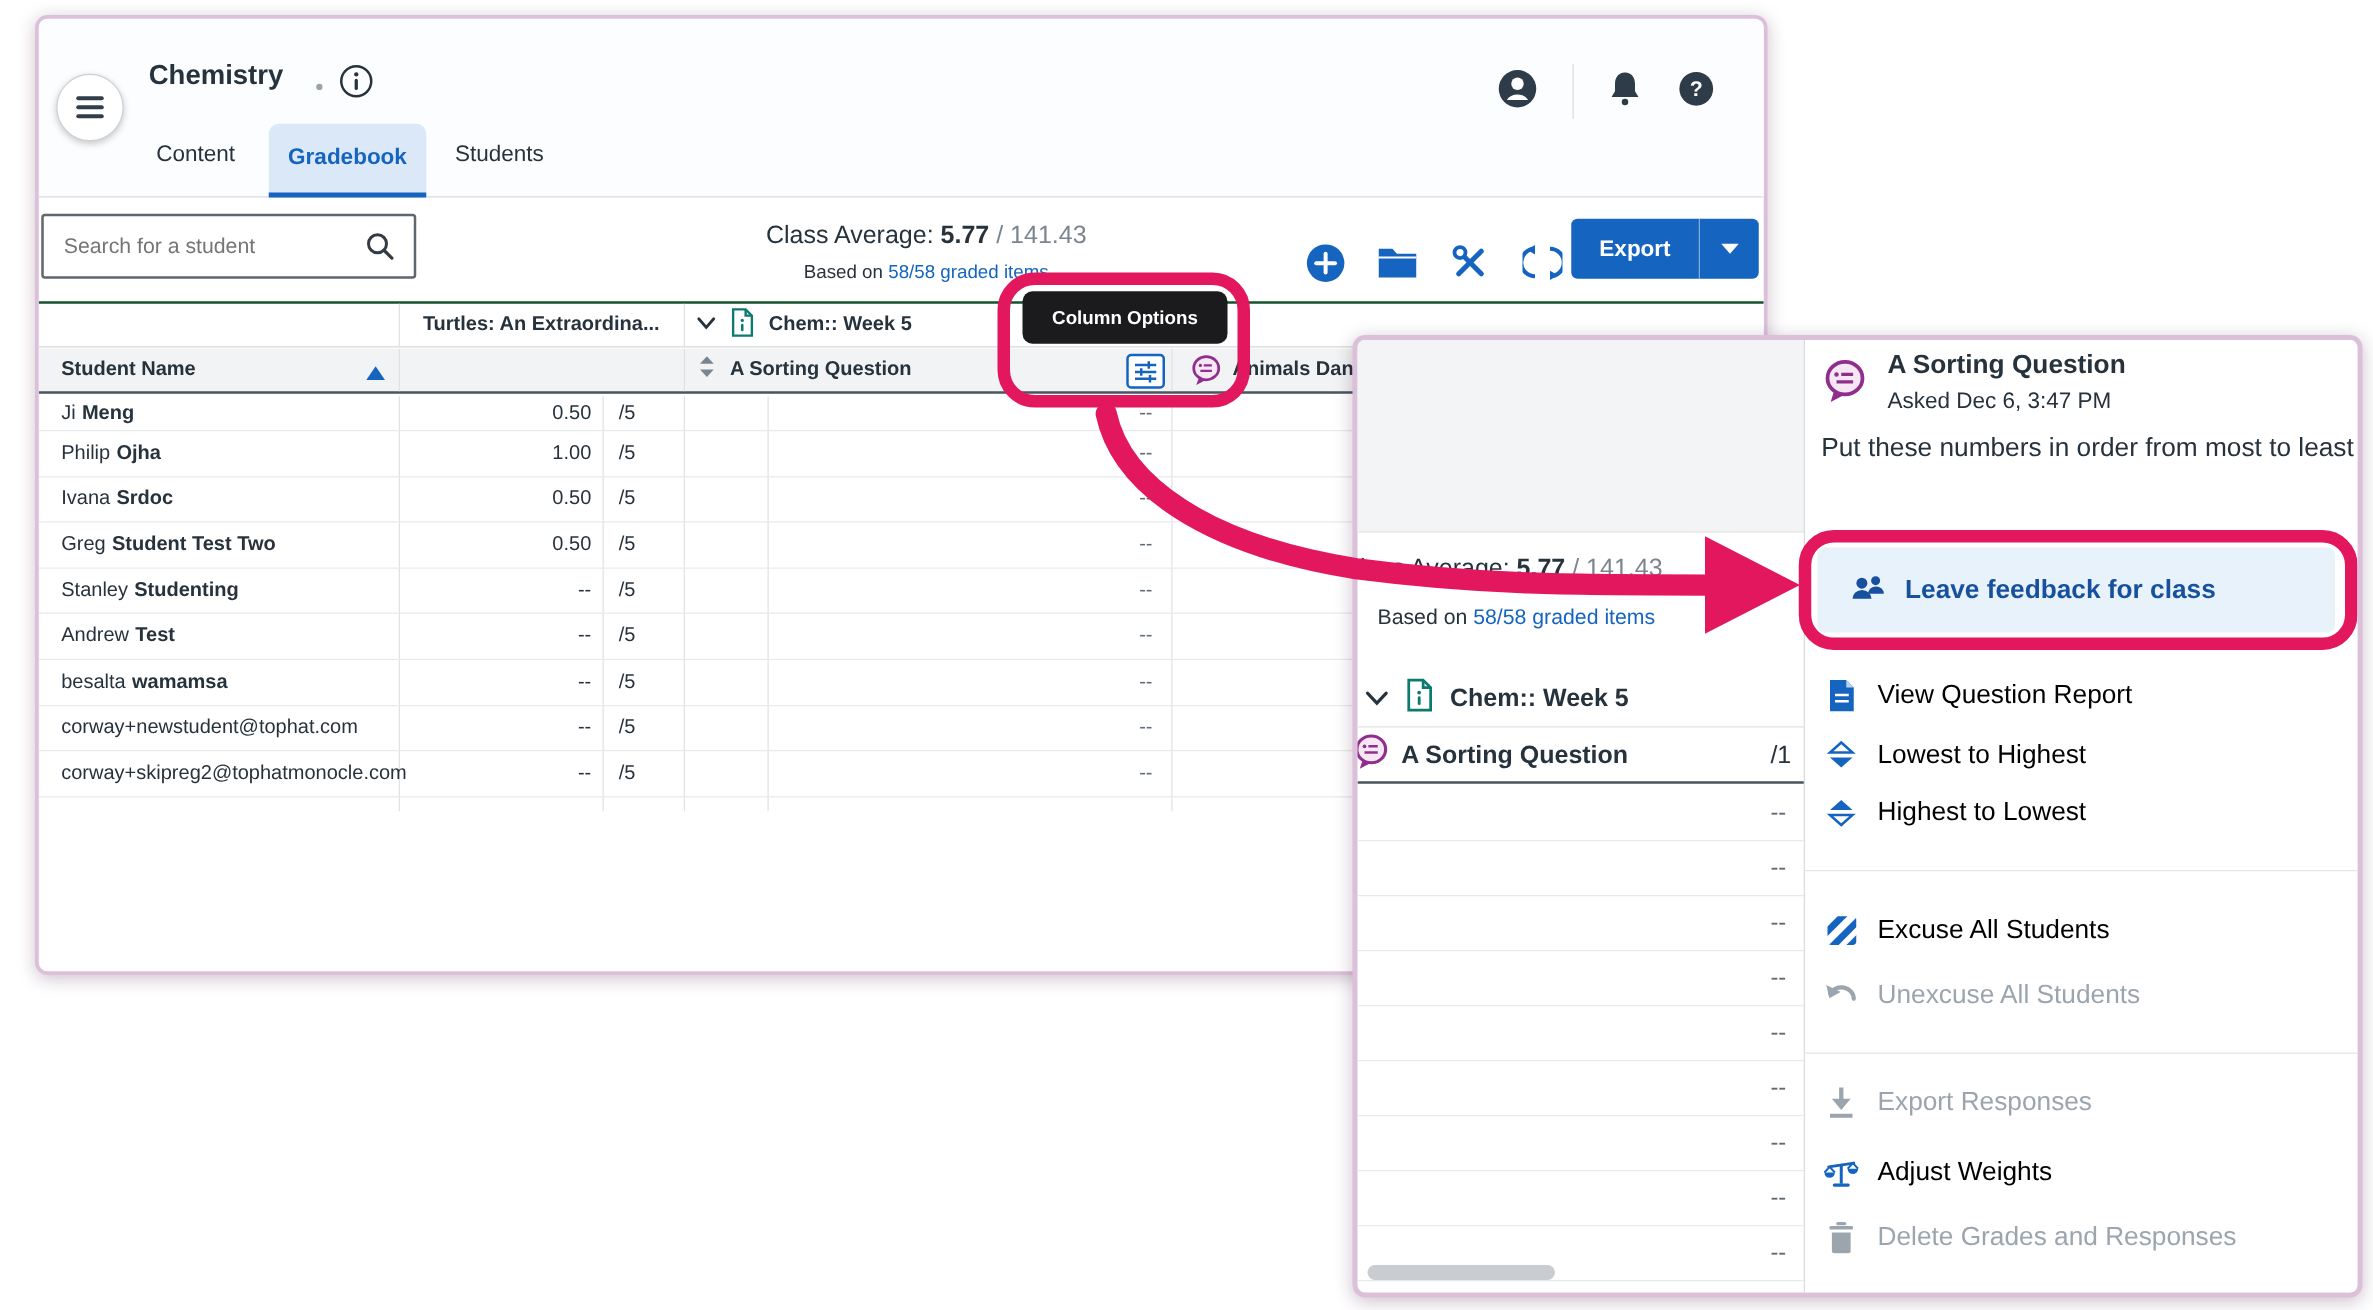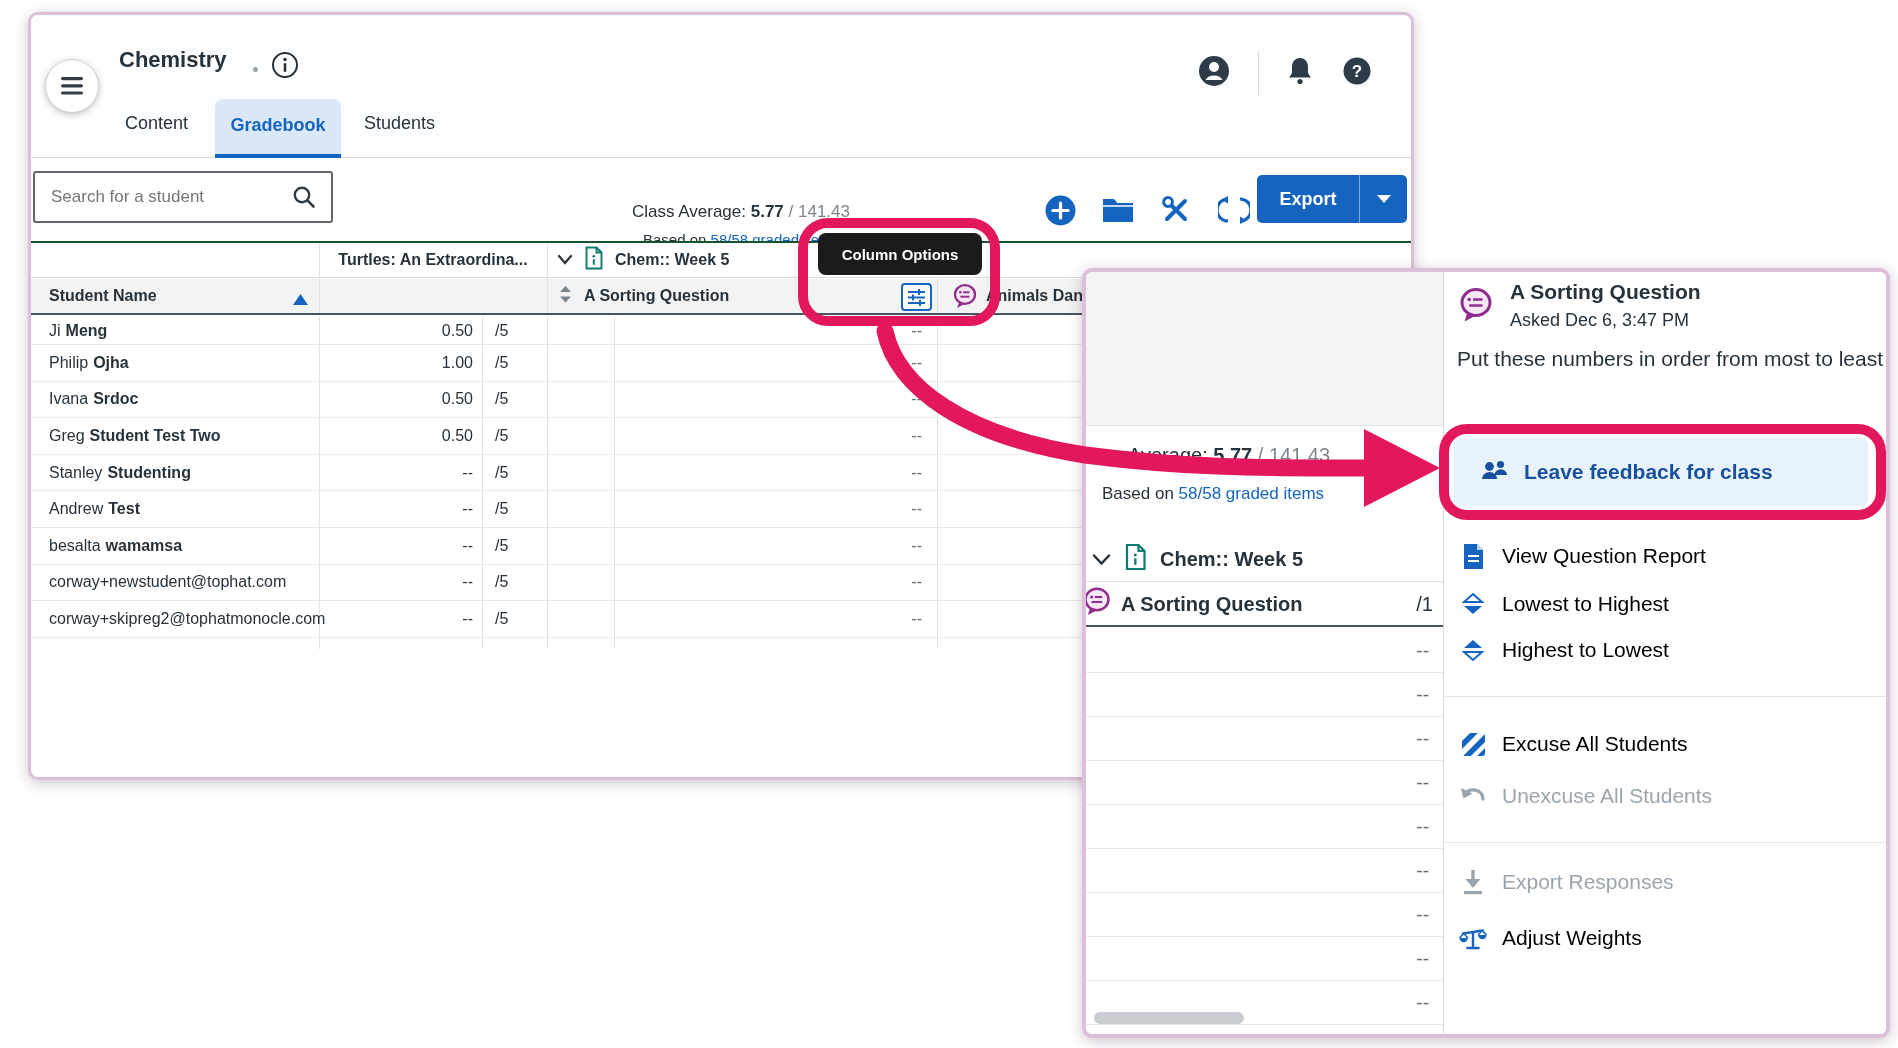--- a/index.html
+++ b/index.html
@@ -32,21 +32,21 @@
   .tab-underline { position:absolute; left:184px; top:139px; width:126px; height:4px; background:#1565c0; }
   .tab-active-label { position:absolute; left:0; top:0; width:126px; text-align:center; padding-top:16px;
     font-size:18px; font-weight:bold; color:#1565c0; }
 
   
   .searchbox { position:absolute; left:2px; top:156px; width:300px; height:52px; background:#fff;
     border:2px solid #5f666d; border-radius:3px; display:flex; align-items:center; }
   .searchbox input { border:0; outline:none; flex:1; font-size:17px; color:#454c52; padding:0 10px 0 16px;
     font-family:"Liberation Sans",sans-serif; background:transparent; }
   .avgblock { position:absolute; left:480px; top:162px; width:460px; text-align:center; }
-  .avg1 { font-size:17px; color:#26323c;margin-top:25px; }
+  .avg1 { font-size:20px; color:#26323c; }
   .avg1 .v { font-weight:bold; }
   .avg1 .t { color:#7c858e; }
   .avg2 { font-size:15px; margin-top:9px; color:#26323c; }
   .link { color:#1565c0; cursor:pointer; }
   .acticons { position:absolute; left:1012px; top:178px; display:flex; gap:24px; align-items:center; }
   .actico { width:34px; height:34px; display:flex; align-items:center; justify-content:center; cursor:pointer; }
   .exportbtn { position:absolute; left:1226px; top:160px; width:150px; height:48px; background:#1565c0;
     border-radius:5px; display:flex; color:#fff; cursor:pointer; }
   .exportmain { width:102px; display:flex; align-items:center; justify-content:center;
     font-size:18px; font-weight:bold; }
@@ -583,19 +583,29 @@
             <path d="M0.5 13 a4.2 4.2 0 0 0 8.4 0 z" fill="#1565c0"></path>
             <line x1="4.7" y1="8.5" x2="0.5" y2="13" stroke="#1565c0" stroke-width="1.6"></line>
             <line x1="4.7" y1="8.5" x2="8.9" y2="13" stroke="#1565c0" stroke-width="1.6"></line>
             <path d="M19.1 10 a4.2 4.2 0 0 0 8.4 0 z" fill="#1565c0"></path>
             <line x1="23.3" y1="5.5" x2="19.1" y2="10" stroke="#1565c0" stroke-width="1.6"></line>
             <line x1="23.3" y1="5.5" x2="27.5" y2="10" stroke="#1565c0" stroke-width="1.6"></line>
           </svg>
       </span>
       <span class="mlabel mblue">Adjust Weights</span>
     </div>
+    <div class="mitem" style="top:702px;">
+      <span class="micon">
+        <svg width="22" height="26" viewBox="0 0 22 26">
+            <rect x="7" y="0.5" width="8" height="2.6" rx="1.2" fill="#9aa5ae"></rect>
+            <rect x="1.5" y="3.8" width="19" height="2.8" rx="1.2" fill="#9aa5ae"></rect>
+            <path d="M3.5 9 h15 v14.5 a2 2 0 0 1 -2 2 h-11 a2 2 0 0 1 -2 -2 z" fill="#9aa5ae"></path>
+          </svg>
+      </span>
+      <span class="mlabel mgray">Delete Grades and Responses</span>
+    </div>
   </div>
 </div>
 
 <svg id="arrow" width="1898" height="1048" viewBox="0 0 1898 1048">
   <path d="M 885 331 C 897 388 965 436 1085 455 C 1185 468 1258 468 1368 468" fill="none" stroke="#e2175d" stroke-width="17" stroke-linecap="round"></path>
   <polygon points="1364,429 1440,468 1364,507" fill="#e2175d"></polygon>
 </svg>
 
 </body></html>

